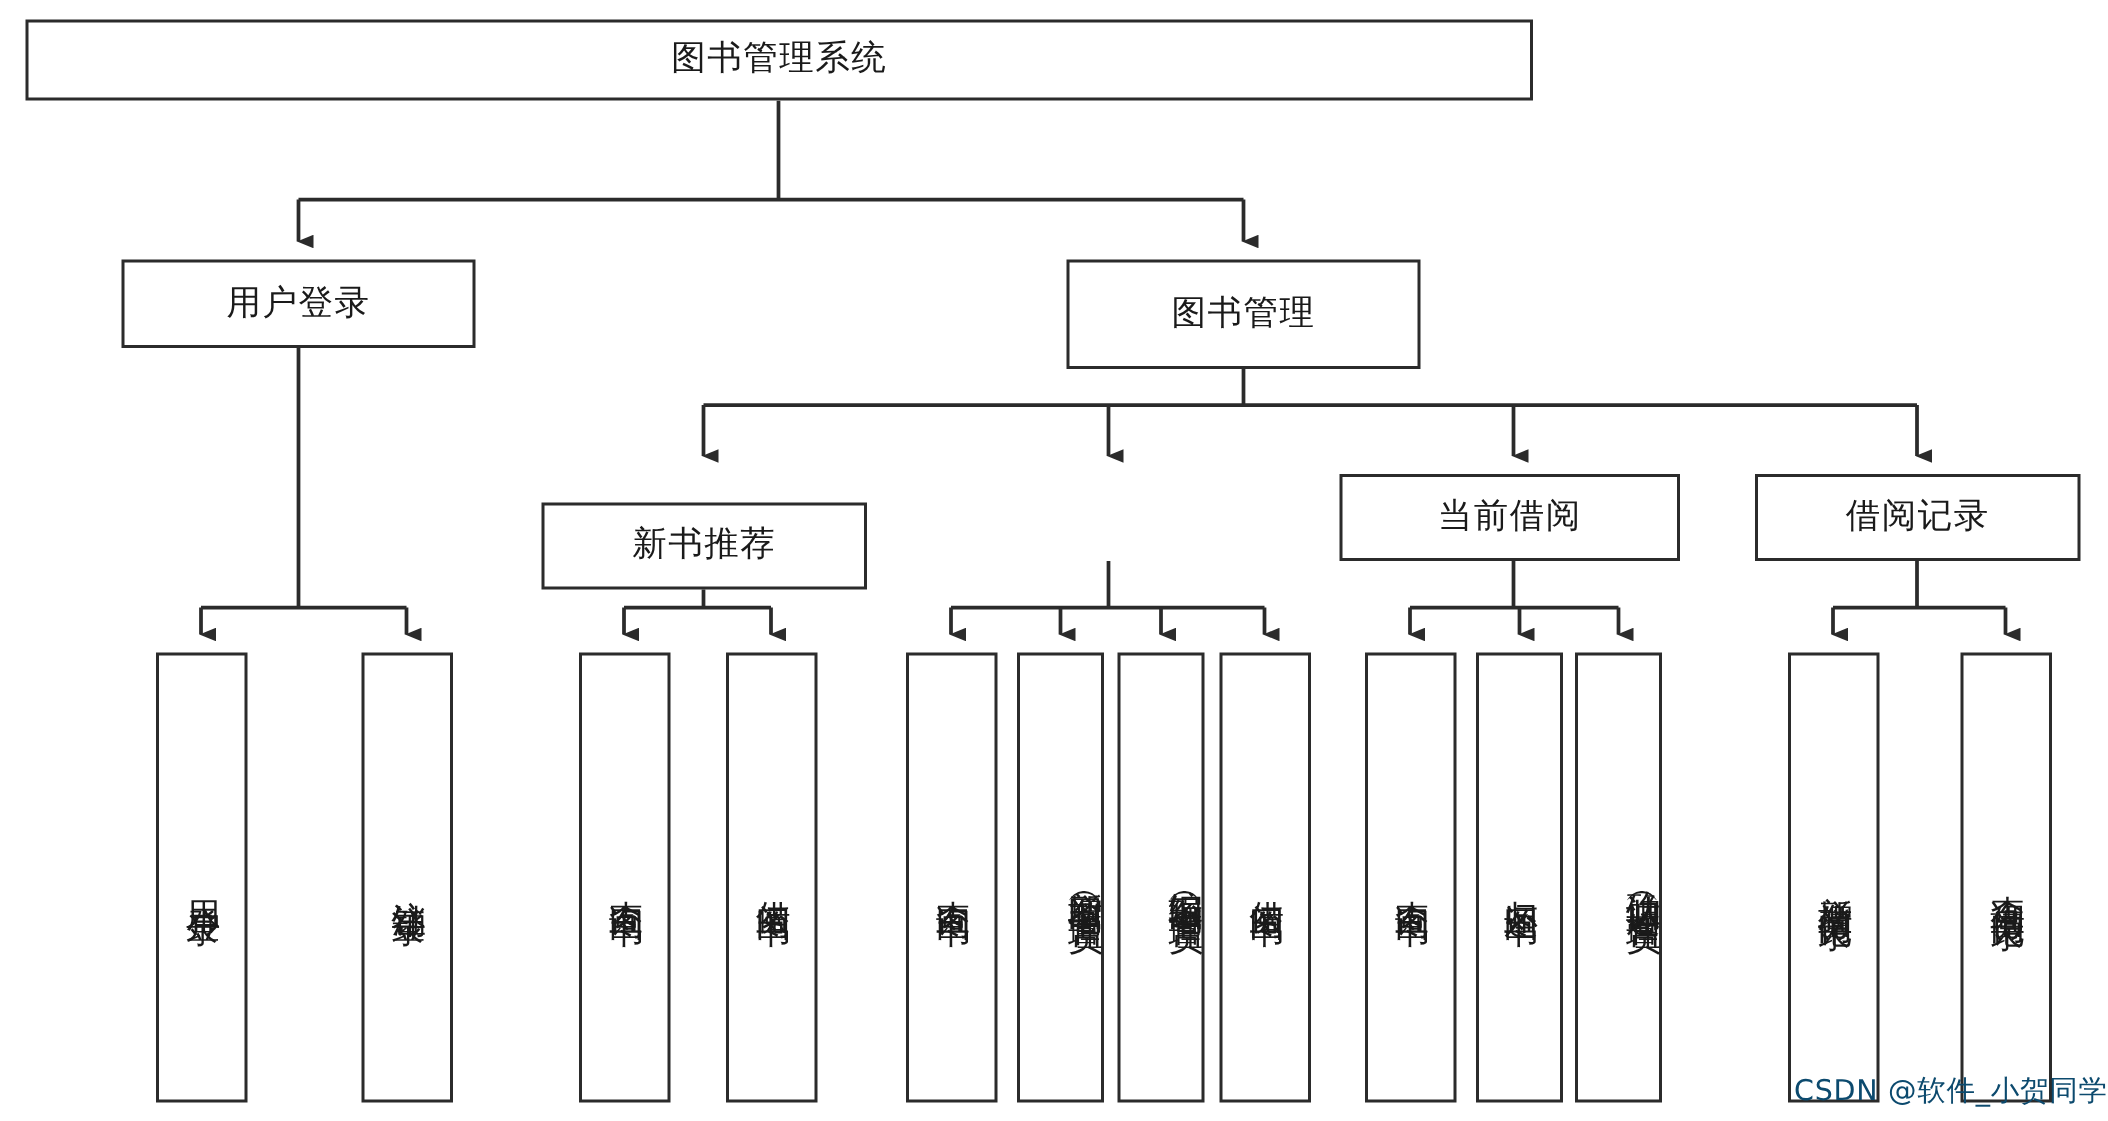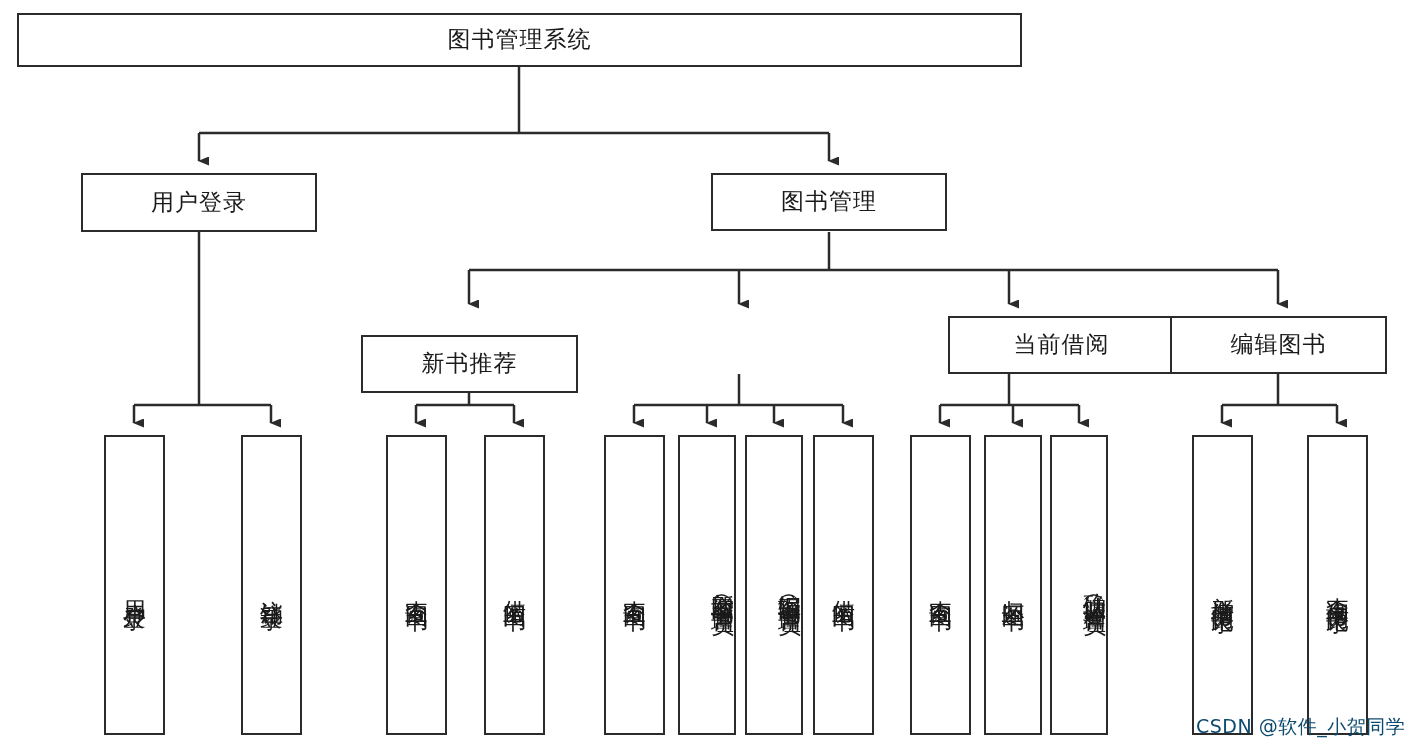--- a/index.html
+++ b/index.html
@@ -121,32 +121,32 @@
     </g>
   </svg>
 
   <div class="node horiz" style="left:17px; top:13px; width:1005px; height:54px;">
     <span>图书管理系统</span>
   </div>
 
   <div class="node horiz" style="left:81px; top:173px; width:236px; height:59px;">
     <span>用户登录</span>
   </div>
-  <div class="node horiz" style="left:711px; top:173px; width:236px; height:58px;">
+  <div class="node horiz" style="left:711px; top:173px; width:236px; height:73px;">
     <span>图书管理</span>
   </div>
 
   <div class="node horiz" style="left:361px; top:316px; width:217px; height:58px;margin-top:19px;">
     <span>新书推荐</span>
   </div>
-  <div class="node horiz" style="left:948px; top:316px; width:227px; height:58px;">
+  <div class="node horiz" style="left:893px; top:316px; width:227px; height:58px;">
     <span>当前借阅</span>
   </div>
   <div class="node horiz" style="left:1170px; top:316px; width:217px; height:58px;">
-    <span>编辑图书</span>
+    <span>借阅记录</span>
   </div>
 
   <div class="node vert" style="left:104px; top:435px; width:61px; height:300px; align-items:center;">
     <span class="vtext">用户登录</span>
   </div>
   <div class="node vert" style="left:241px; top:435px; width:61px; height:300px; align-items:center;">
     <span class="vtext">注销登录</span>
   </div>
 
   <div class="node vert" style="left:386px; top:435px; width:61px; height:300px; align-items:center;">

